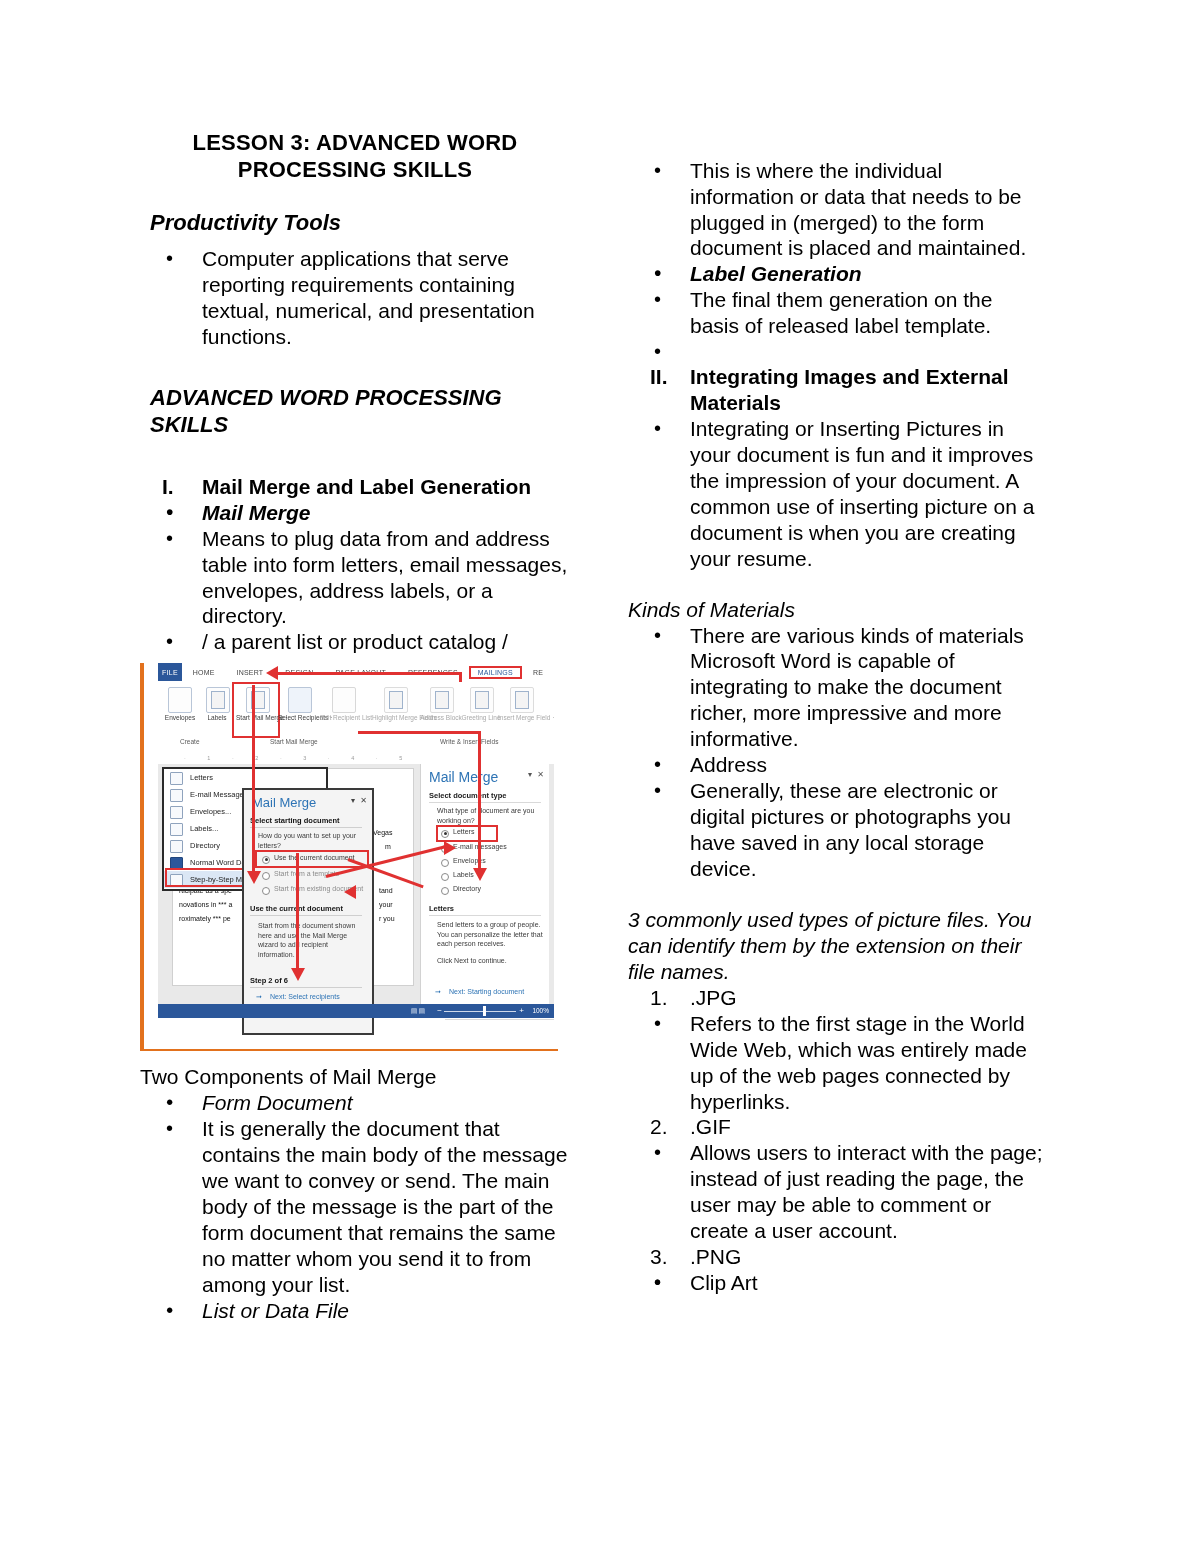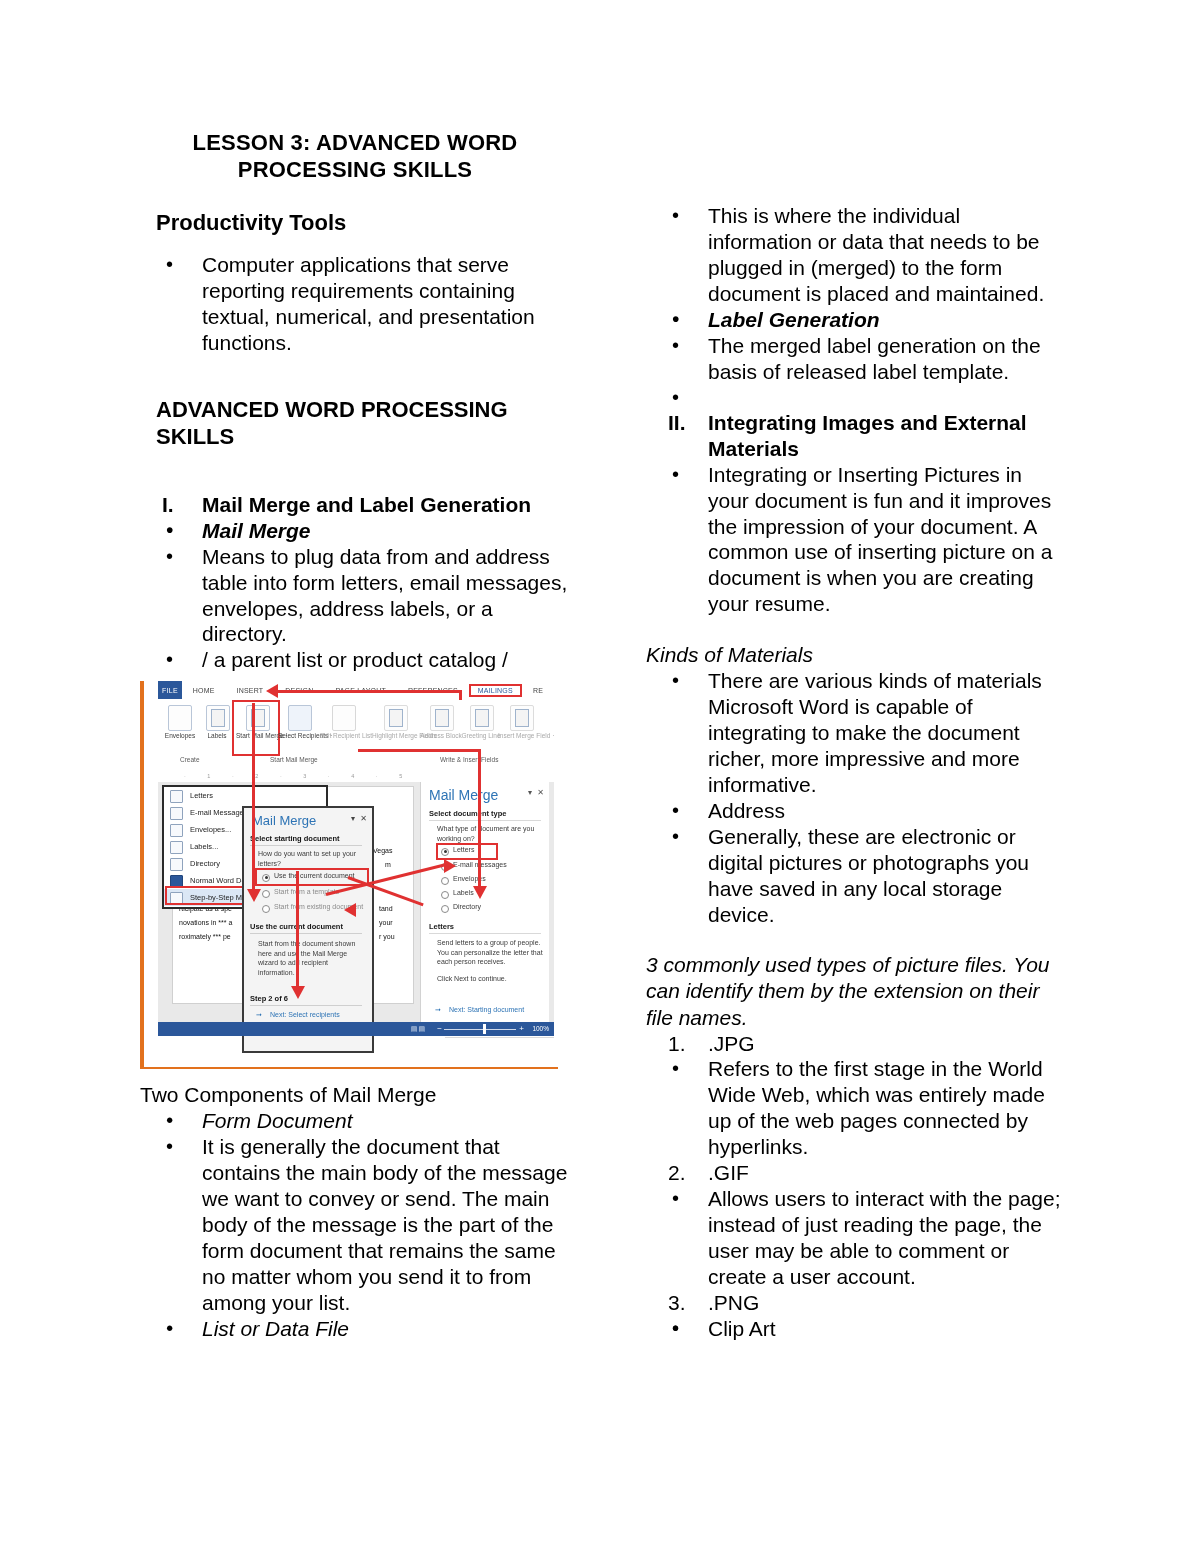--- a/index.html
+++ b/index.html
@@ -18,42 +18,43 @@
   .page {
     width: 1200px;
     height: 1553px;
     position: relative;
     background: #fff;
     box-sizing: border-box;
     padding: 130px 130px 0 140px;
   }
   .columns {
     display: flex;
-    gap: 76px;
-    align-items: flex-end;
+    gap: 58px;
+    align-items: center;
   }
   .col {
     width: 430px;
     flex: 0 0 430px;
   }
   .col-right { width: 415px; flex: 0 0 415px; }
 
   h1.doc-title {
     font-size: 22px;
     font-weight: bold;
     text-align: center;
     line-height: 1.22;
     margin: 0 0 26px 0;
     letter-spacing: 0.2px;
   }
   .head-bi {
     font-size: 22px;
     font-weight: bold;
+    font-style: italic;
     line-height: 1.22;
-    margin: 16px;
+    margin: 10px;
   }
   .head-i {
     font-size: 21px;
     font-style: italic;
     line-height: 1.24;
     margin: 0;
   }
   .plain-head {
     font-size: 21px;
     line-height: 1.24;
@@ -540,21 +541,21 @@
         <li class="item">
           <span class="marker dot">•</span>
           <span>This is where the individual information or data that needs to be plugged in (merged) to the form document is placed and maintained.</span>
         </li>
         <li class="item bolditalic">
           <span class="marker dot">•</span>
           <span>Label Generation</span>
         </li>
         <li class="item">
           <span class="marker dot">•</span>
-          <span>The merged label generation on the basis of released label template.</span>
+          <span>The final them generation on the basis of released label template.</span>
         </li>
         <li class="item">
           <span class="marker dot">•</span>
         </li>
       </ul>
 
       <div class="spacer-line"></div>
 
       <ol class="n">
         <li class="roman">

